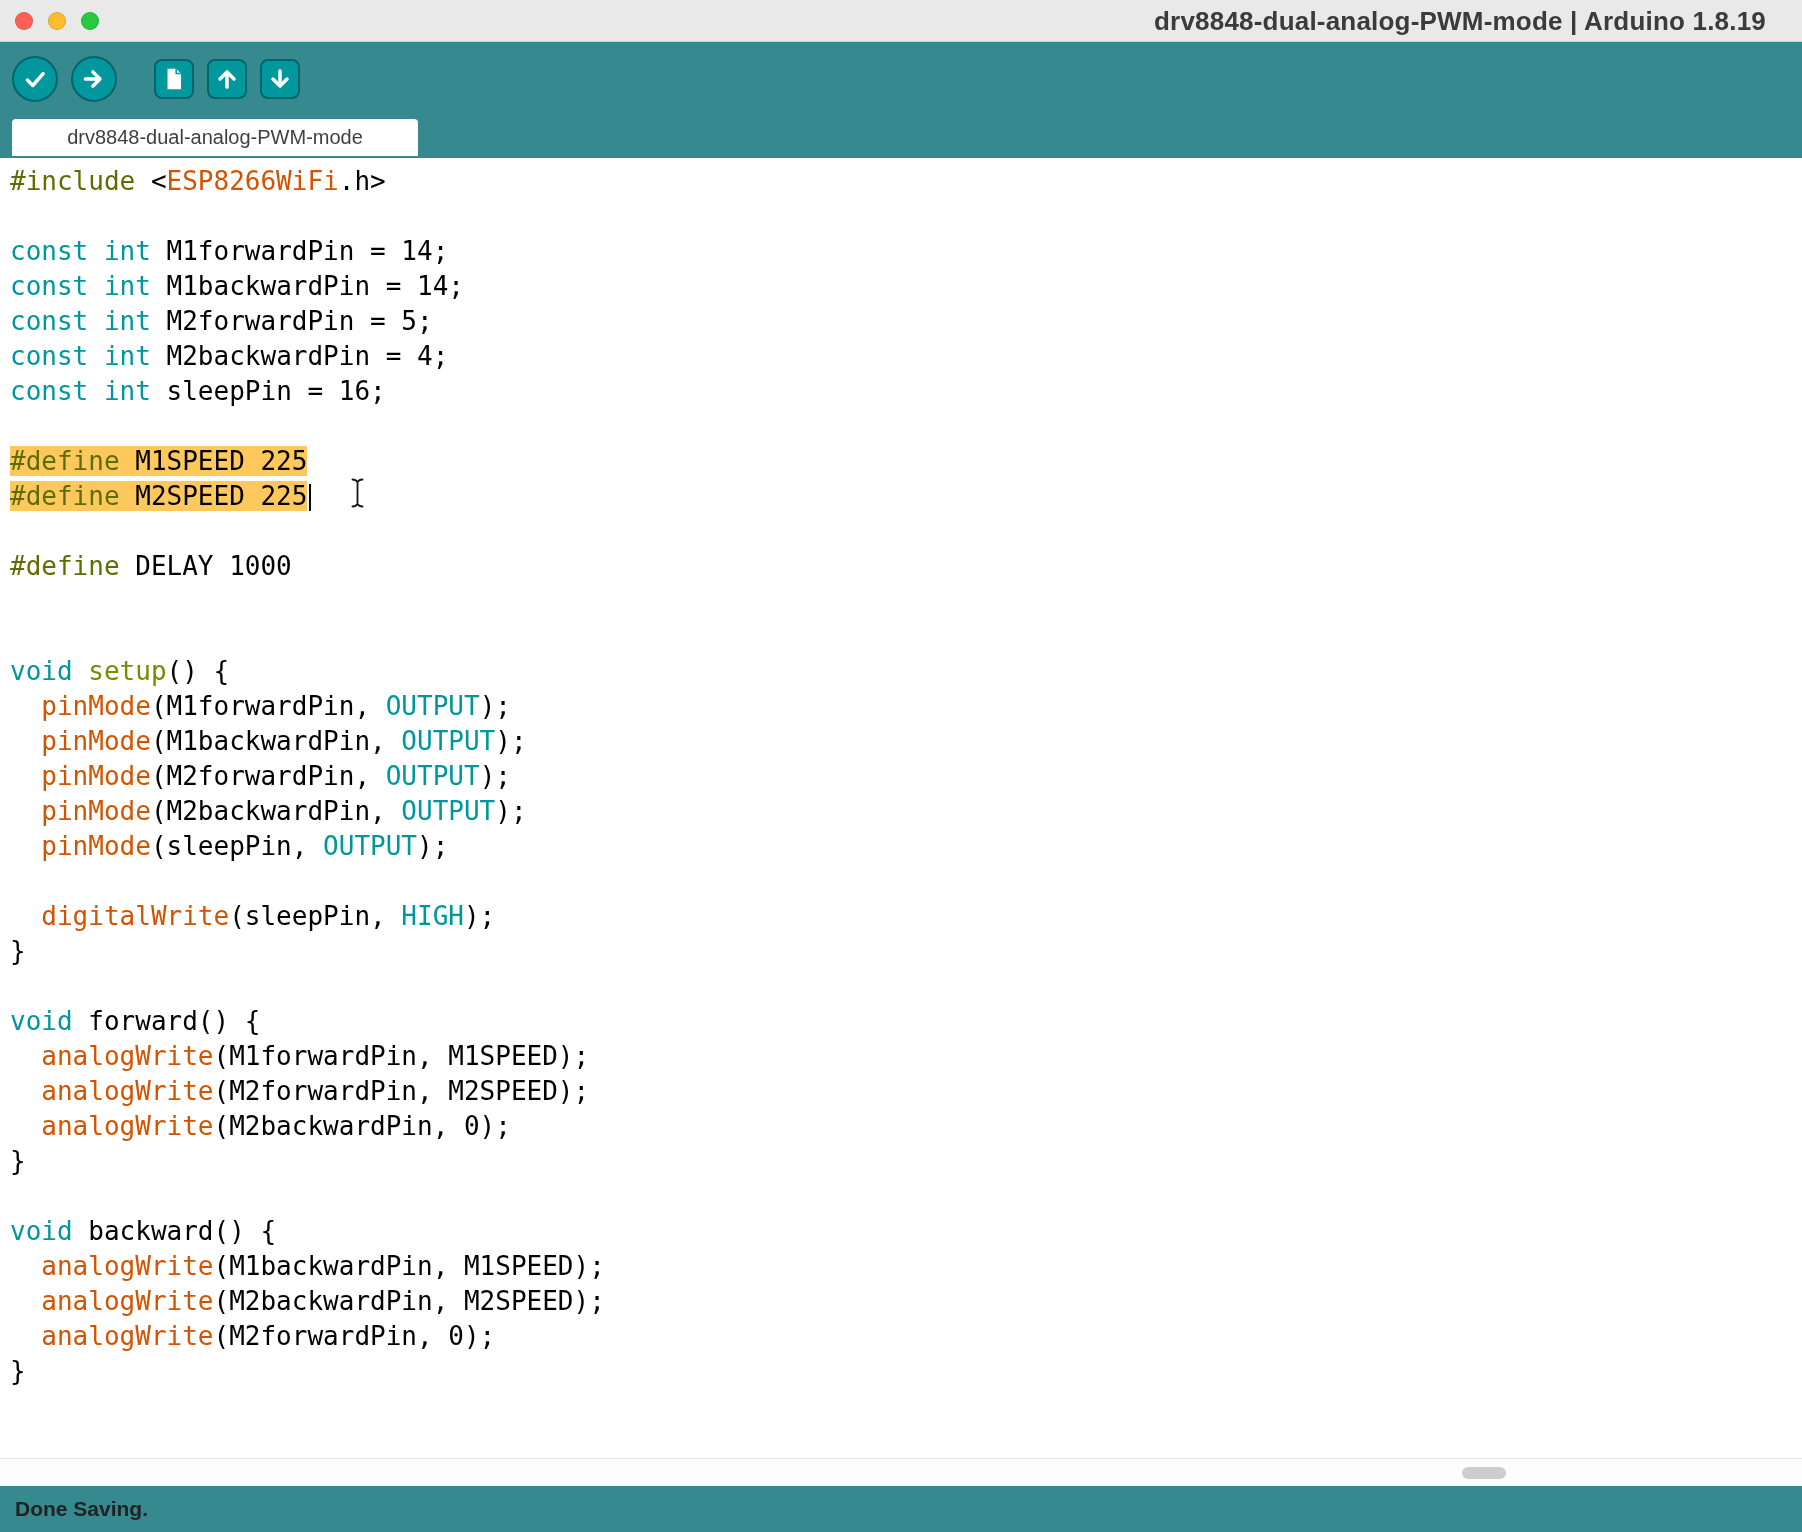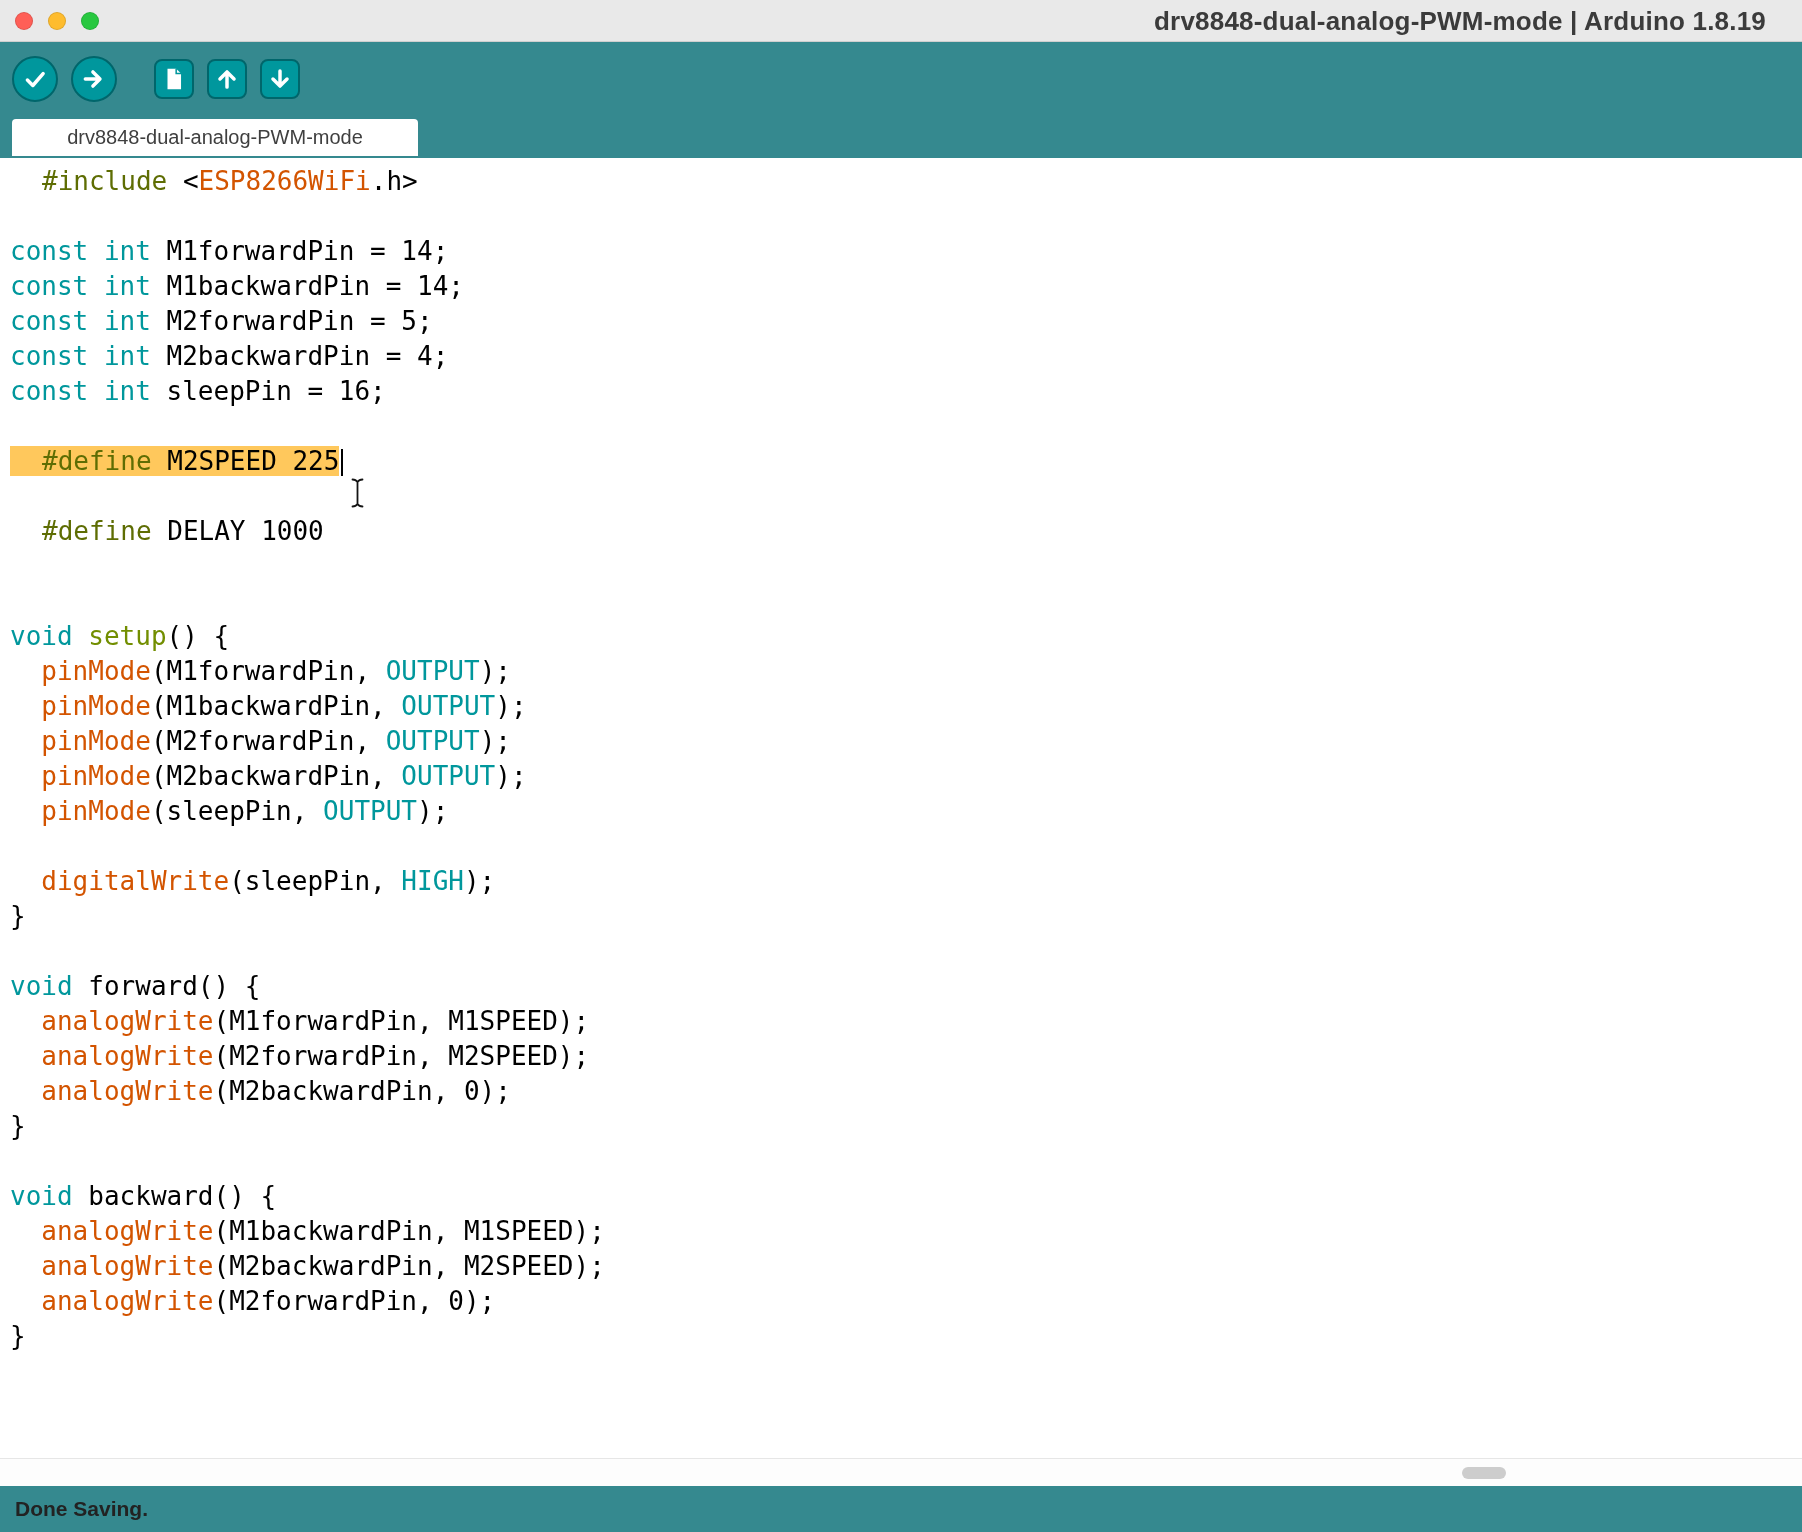--- a/index.html
+++ b/index.html
@@ -34,21 +34,21 @@
          display:flex; align-items:center; justify-content:center; font-size:20px; color:#3F3F3F; cursor:pointer; }
 
   
   .editor { flex:1 1 auto; background:#FFFFFF; position:relative; overflow:hidden; padding:6px 0 0 10px; }
   .line { height:35px; line-height:35px; white-space:pre;
           font-family:"DejaVu Sans Mono","Liberation Mono",monospace; font-size:26px; color:#000; }
   .sel   { background:var(--selection-yellow,#FFC85C); }
   .tk-kw  { color:var(--keyword-teal,#00979C); }
   .tk-fn  { color:var(--function-orange,#D35400); }
   .tk-fn2 { color:var(--setup-olive,#728E00); }
-  .tk-pre { color:var(--preprocessor-olive,#5E6D03);margin-left:32px; }
+  .tk-pre { color:var(--preprocessor-olive,#5E6D03); }
   .tk-pl  { color:#000; }
   .caret { display:inline-block; width:2px; height:27px; background:#000; vertical-align:middle; margin-left:2px; }
   .ibeam { position:absolute; left:350px; top:320px; }
 
   
   .hscroll { flex:0 0 28px; background:#FDFDFD; border-top:1px solid #E6E6E6; position:relative; }
   .hthumb { position:absolute; left:1462px; top:8px; width:44px; height:12px; border-radius:6px; background:#CDCDCD; }
 
   
   .statusbar { flex:0 0 46px; background:var(--bar-teal,#35898F); display:flex; align-items:center;
@@ -118,20 +118,21 @@
   <div class="editor">
     <div id="code-lines">
         <div class="line"><span><span class="tk-pre">#include </span><span class="tk-pl">&lt;</span><span class="tk-fn">ESP8266WiFi</span><span class="tk-pl">.h&gt;</span></span></div>
         <div class="line"><span>&nbsp;</span></div>
         <div class="line"><span><span class="tk-kw">const</span><span class="tk-pl"> </span><span class="tk-kw">int</span><span class="tk-pl"> M1forwardPin = 14;</span></span></div>
         <div class="line"><span><span class="tk-kw">const</span><span class="tk-pl"> </span><span class="tk-kw">int</span><span class="tk-pl"> M1backwardPin = 14;</span></span></div>
         <div class="line"><span><span class="tk-kw">const</span><span class="tk-pl"> </span><span class="tk-kw">int</span><span class="tk-pl"> M2forwardPin = 5;</span></span></div>
         <div class="line"><span><span class="tk-kw">const</span><span class="tk-pl"> </span><span class="tk-kw">int</span><span class="tk-pl"> M2backwardPin = 4;</span></span></div>
         <div class="line"><span><span class="tk-kw">const</span><span class="tk-pl"> </span><span class="tk-kw">int</span><span class="tk-pl"> sleepPin = 16;</span></span></div>
         <div class="line"><span>&nbsp;</span></div>
+        <div class="line"><span class="sel"><span class="tk-pre">#define </span><span class="tk-pl">M1SPEED 225</span></span></div>
         <div class="line"><span class="sel"><span class="tk-pre">#define </span><span class="tk-pl">M2SPEED 225</span></span><span class="caret"></span></div>
         <div class="line"><span>&nbsp;</span></div>
         <div class="line"><span><span class="tk-pre">#define </span><span class="tk-pl">DELAY 1000</span></span></div>
         <div class="line"><span>&nbsp;</span></div>
         <div class="line"><span>&nbsp;</span></div>
         <div class="line"><span><span class="tk-kw">void</span><span class="tk-pl"> </span><span class="tk-fn2">setup</span><span class="tk-pl">() {</span></span></div>
         <div class="line"><span><span class="tk-pl">  </span><span class="tk-fn">pinMode</span><span class="tk-pl">(M1forwardPin, </span><span class="tk-kw">OUTPUT</span><span class="tk-pl">);</span></span></div>
         <div class="line"><span><span class="tk-pl">  </span><span class="tk-fn">pinMode</span><span class="tk-pl">(M1backwardPin, </span><span class="tk-kw">OUTPUT</span><span class="tk-pl">);</span></span></div>
         <div class="line"><span><span class="tk-pl">  </span><span class="tk-fn">pinMode</span><span class="tk-pl">(M2forwardPin, </span><span class="tk-kw">OUTPUT</span><span class="tk-pl">);</span></span></div>
         <div class="line"><span><span class="tk-pl">  </span><span class="tk-fn">pinMode</span><span class="tk-pl">(M2backwardPin, </span><span class="tk-kw">OUTPUT</span><span class="tk-pl">);</span></span></div>

